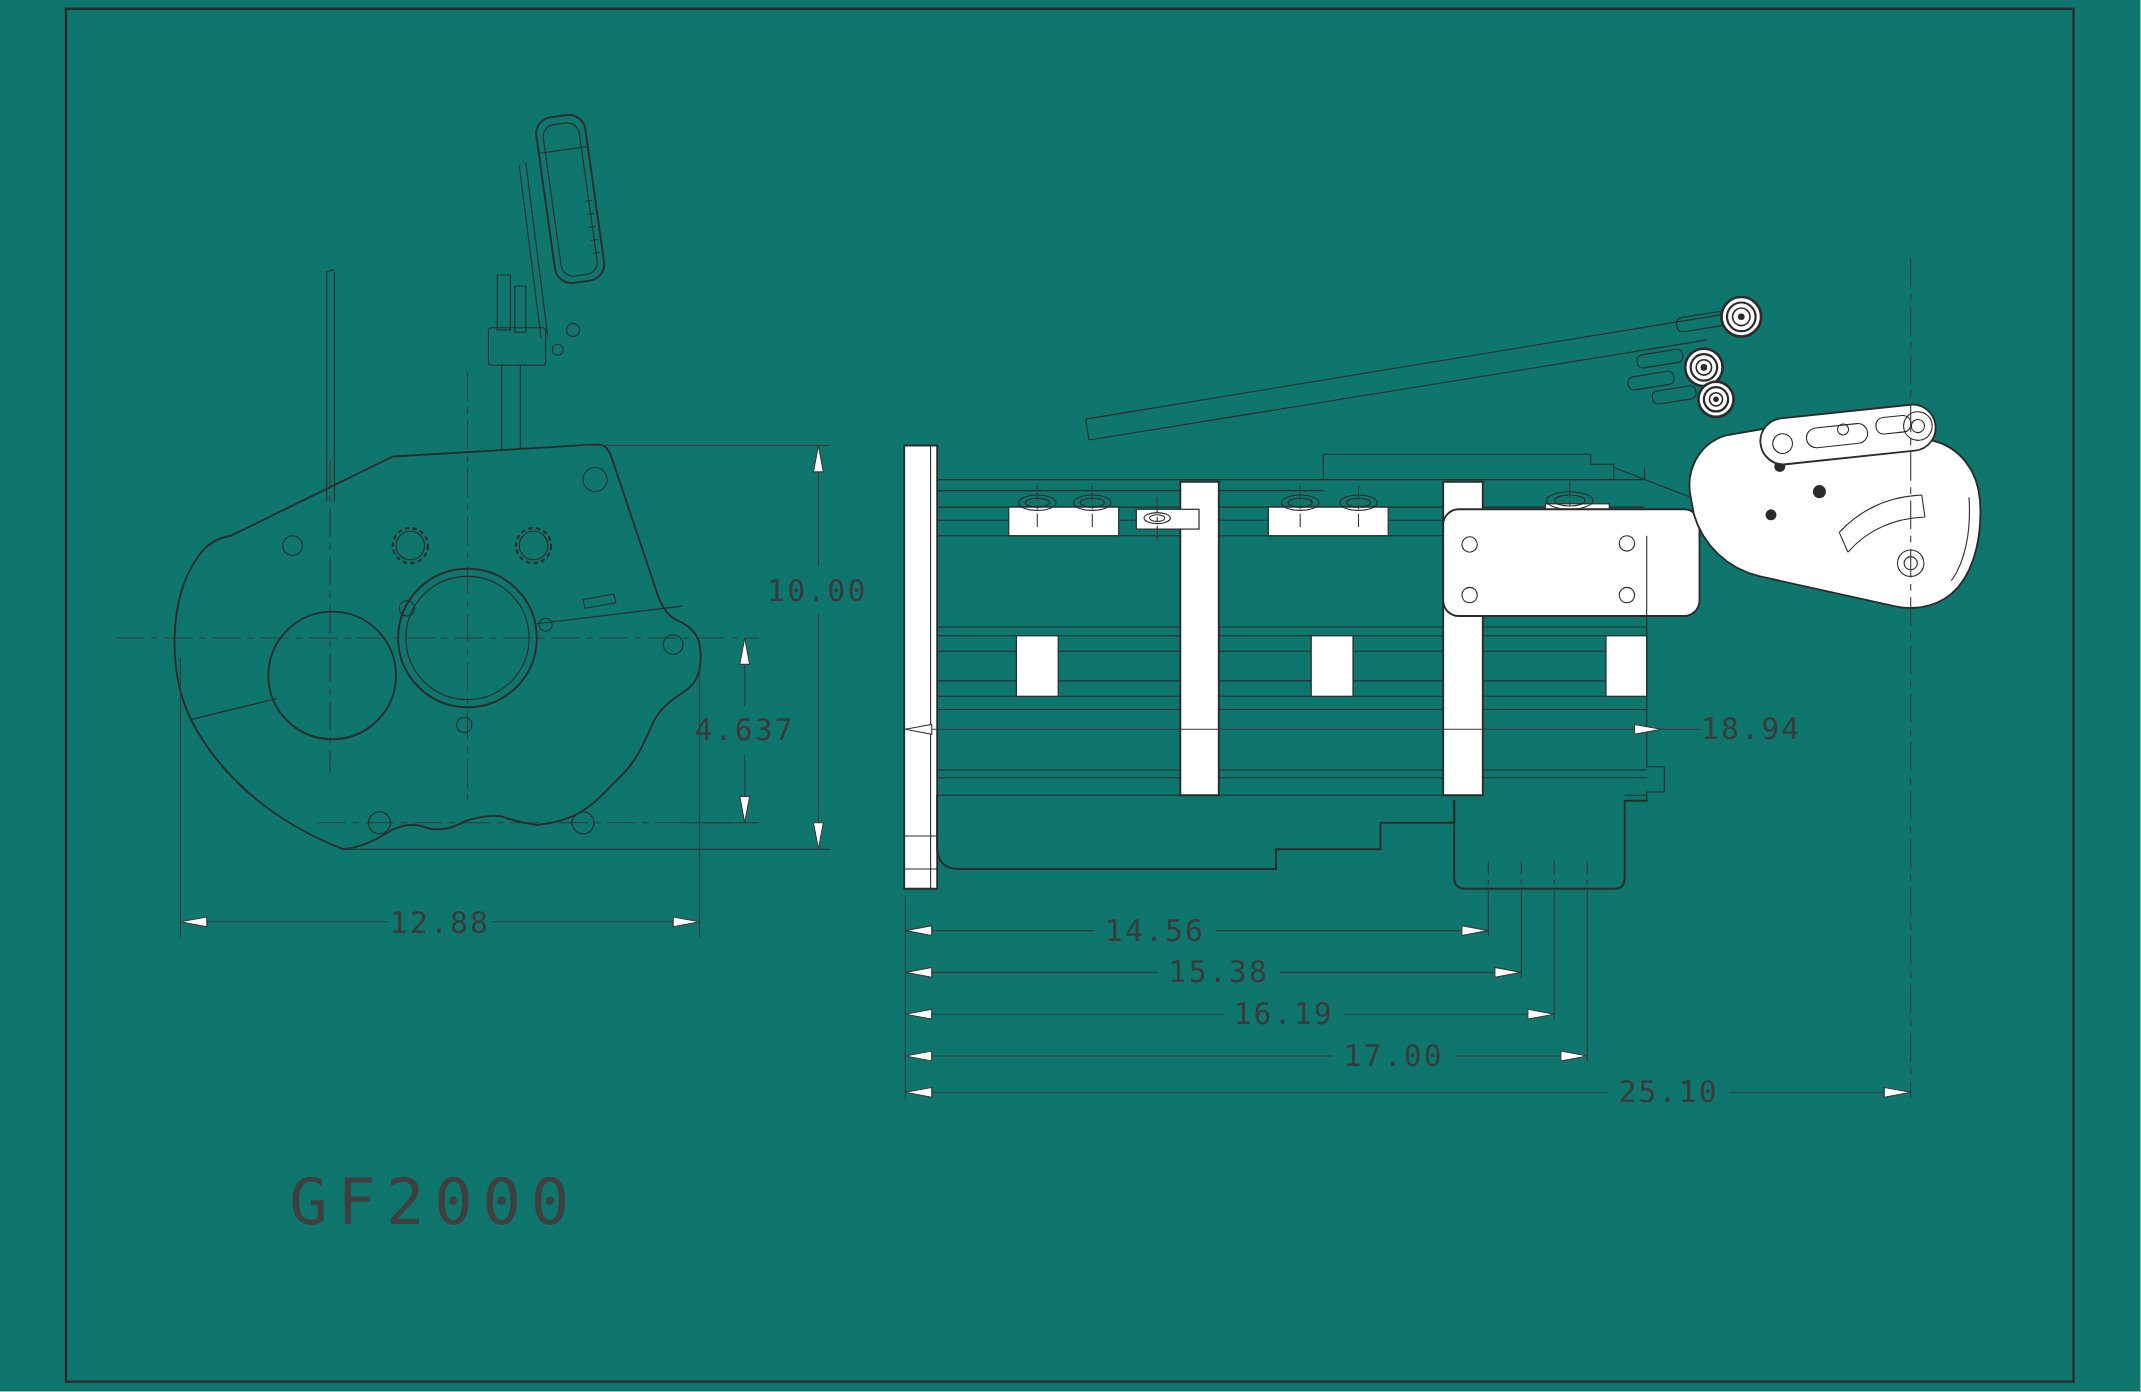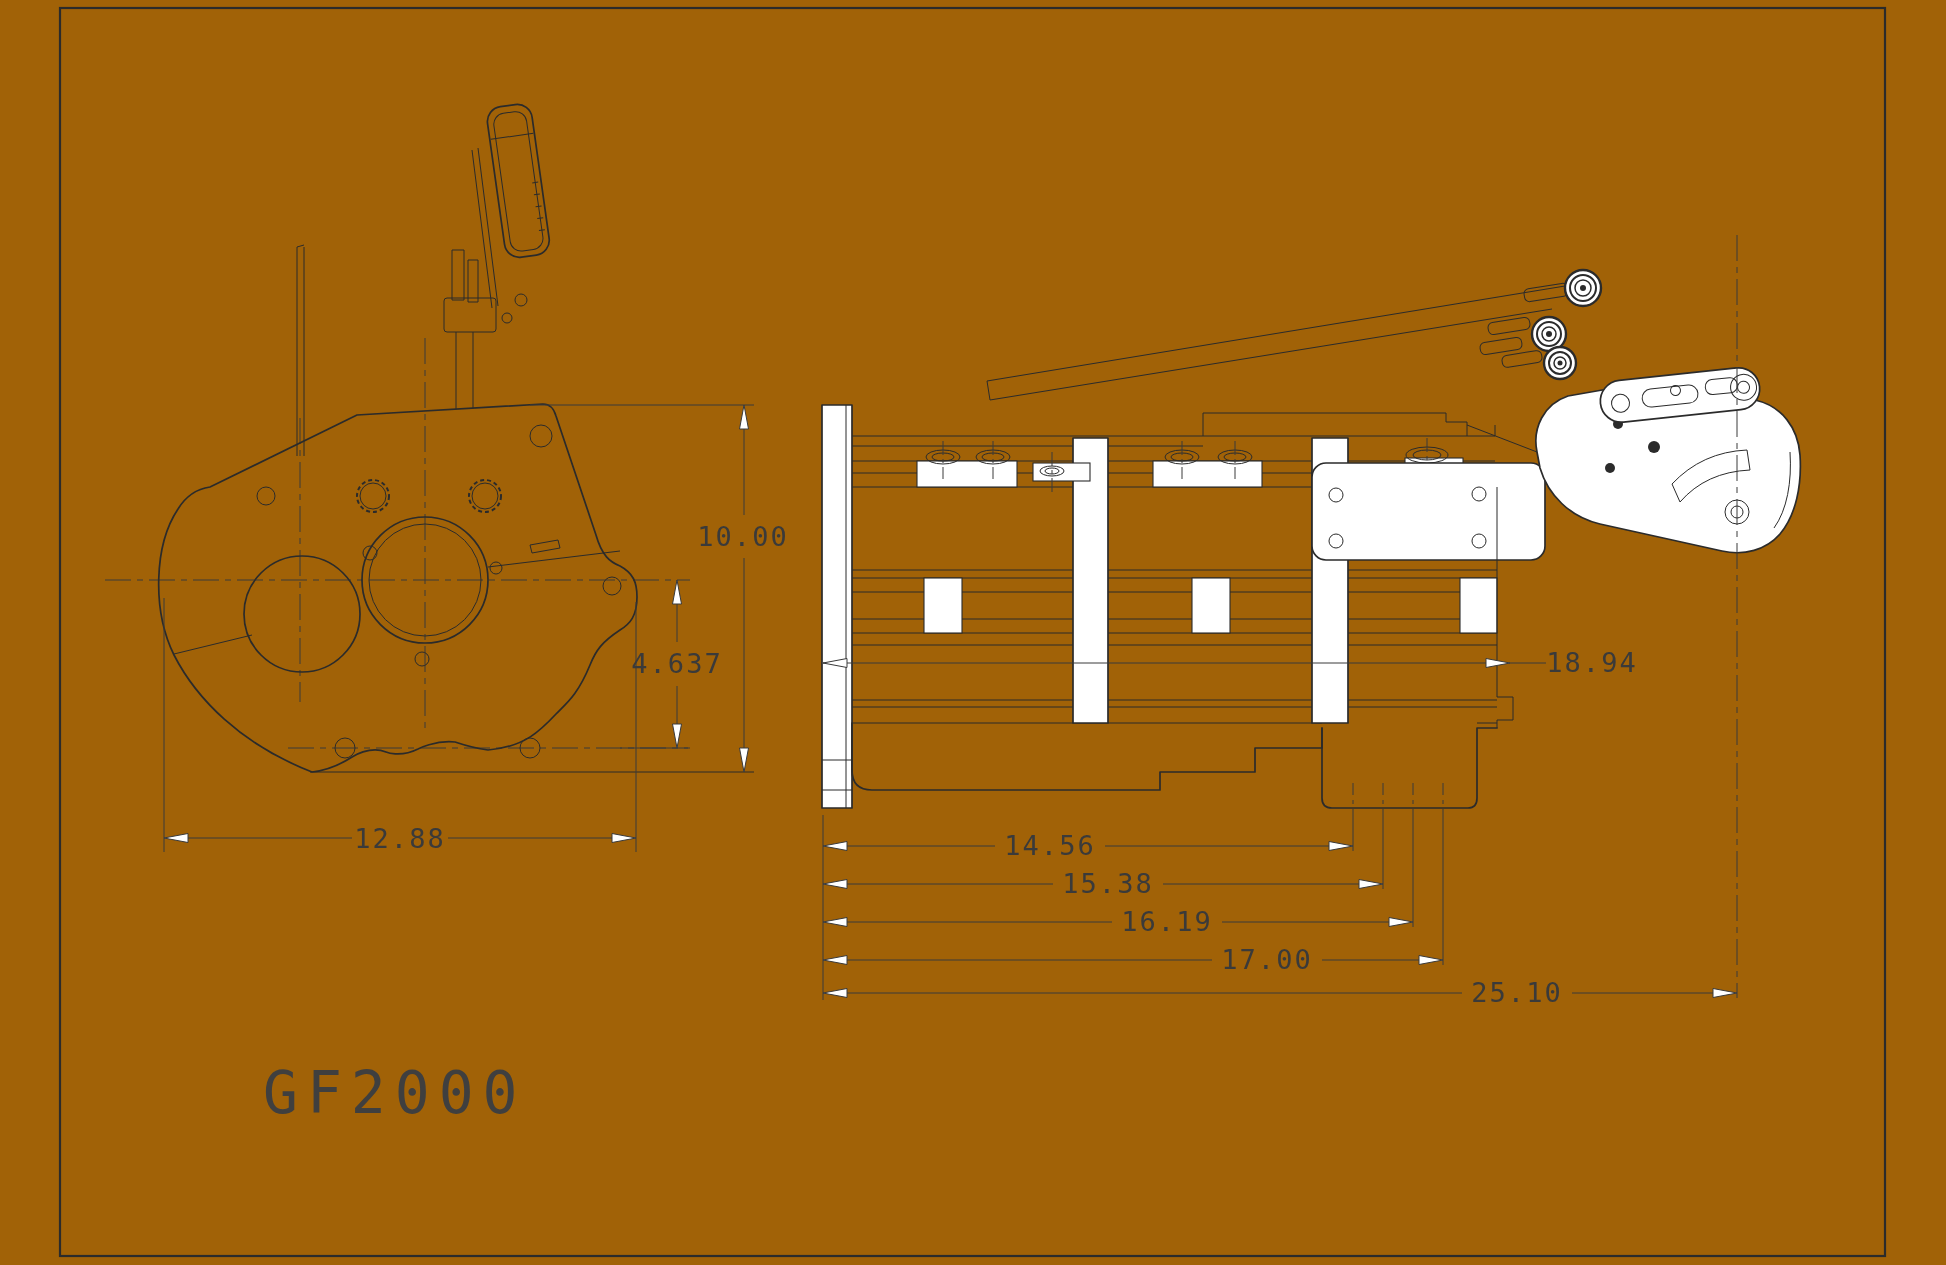--- a/index.html
+++ b/index.html
@@ -1,16 +1,16 @@
 <!DOCTYPE html>
 <html><head>
 <meta charset="utf-8">
 <style>
   html,body{margin:0;padding:0;background:#fff;}
-  .sheet{position:relative;width:1946px;height:1265px;background:#a16207;overflow:hidden;
+  .sheet{position:relative;width:1946px;height:1265px;background:#0f766e;overflow:hidden;
          font-family:"DejaVu Sans Mono", monospace;}
   svg{display:block}
   .outline{fill:none;stroke:#2b2b2b;stroke-width:1.7;stroke-linejoin:round;stroke-linecap:round;}
   .thin{fill:none;stroke:#2b2b2b;stroke-width:1;stroke-linejoin:round;}
   .white{fill:#ffffff;stroke:#2b2b2b;stroke-width:1.7;stroke-linejoin:round;}
   .whitethin{fill:#ffffff;stroke:#2b2b2b;stroke-width:1.1;}
   .dim{fill:none;stroke:#3a3a3a;stroke-width:1;}
   .cl{fill:none;stroke:#3a3a3a;stroke-width:1;stroke-dasharray:26 6 6 6;}
   .arrow{fill:#ffffff;stroke:#3a3a3a;stroke-width:1;}
   .dimtext{fill:#3a3a3a;font-size:27px;letter-spacing:2px;}

